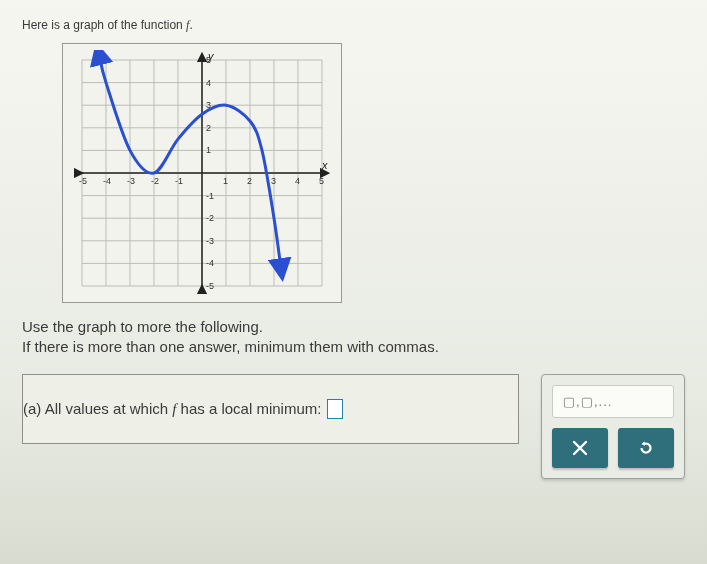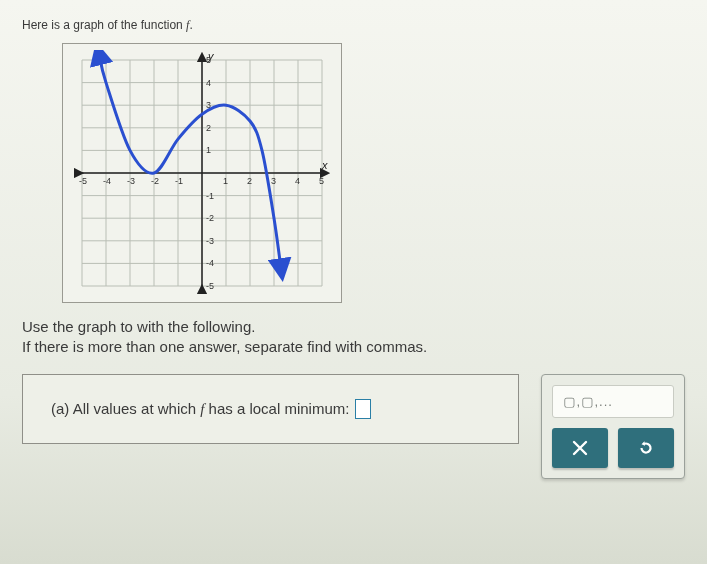--- a/index.html
+++ b/index.html
@@ -33,21 +33,21 @@
       line-height: 1.35;
       margin-bottom: 16px;
     }
     .answers-row {
       display: flex;
       gap: 22px;
       align-items: flex-start;
     }
     .answers {
       border: 1px solid #8f8f88;
-      padding: 14px 28px;
+      padding: 14px 0;
       width: 520px;
       background: #eef0e8;
     }
     .answers .line {
       font-size: 15px;
       margin: 10px 0;
       display: flex;
       align-items: center;
       gap: 6px;
       flex-wrap: wrap;
@@ -168,22 +168,22 @@
         <text x="134" y="35.599999999999994">4</text>
         <text x="134" y="13">5</text>
       </g>
     <text id="xlabel" font-size="11" font-style="italic" fill="#222" x="250" y="119">x</text>
     <text id="ylabel" font-size="11" font-style="italic" fill="#222" x="136" y="10">y</text>
     <path id="curve" fill="none" stroke="#2a4fd0" stroke-width="3" stroke-linejoin="round" marker-start="url(#arrBs)" marker-end="url(#arrB)" d="M 26.800000000000004,3.219999999999999 C 28.000000000000004,8.116666666666664 28.8,16.403333333333325 34,32.599999999999994 C 39.2,48.79666666666667 50,85.33333333333334 58,100.4 C 66,115.46666666666667 74,124.88333333333334 82,123 C 90,121.11666666666666 98,98.89333333333333 106,89.1 C 114,79.30666666666666 122,69.89000000000001 130,64.24000000000001 C 138,58.59000000000001 146,54.069999999999986 154,55.19999999999999 C 162,56.32999999999999 172,63.48666666666667 178,71.02000000000001 C 184,78.55333333333334 186,84.20333333333335 190,100.4 C 194,116.59666666666666 198.8,148.23666666666665 202,168.2 C 205.2,188.16333333333333 208,211.51666666666668 209.20000000000002,220.18"></path>
   </svg>
 </div>
 
 <div class="instr">
-  <div>Use the graph to with the following.</div>
-  <div>If there is more than one answer, separate find with commas.</div>
+  <div>Use the graph to more the following.</div>
+  <div>If there is more than one answer, minimum them with commas.</div>
 </div>
 
 <div class="answers-row">
   <div class="answers">
     <div class="line">
       <span>
         <span>(a) All values at which </span><span class="fn-f">f</span><span> has a local minimum: </span>
       </span>
       <span class="ans-box"></span>
     </div>

